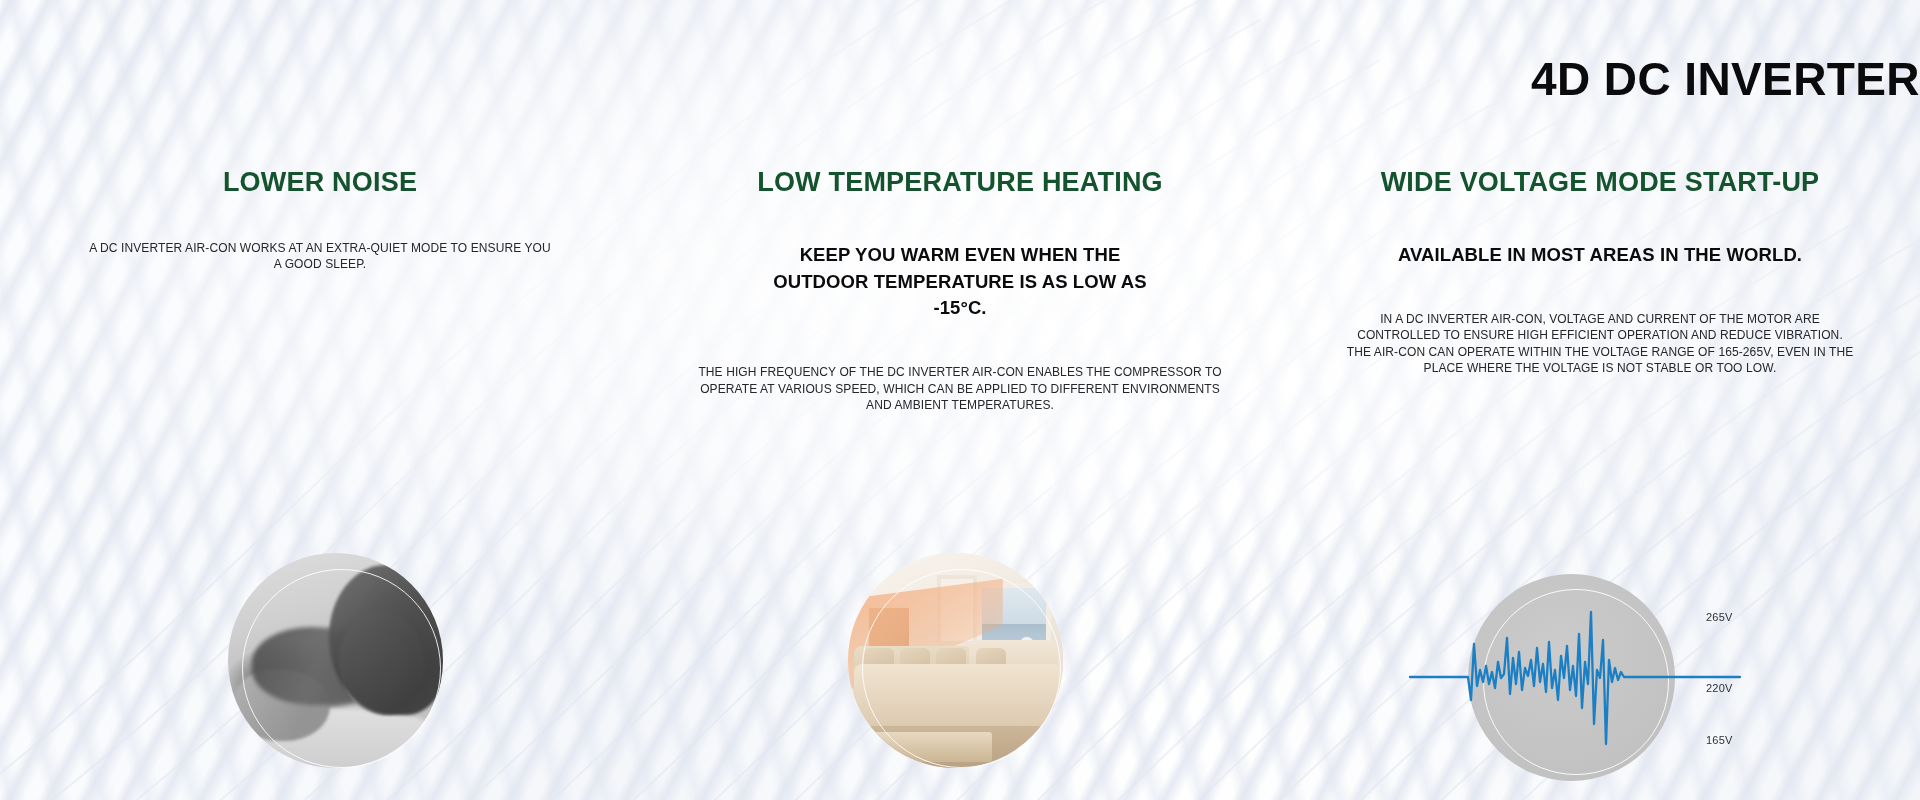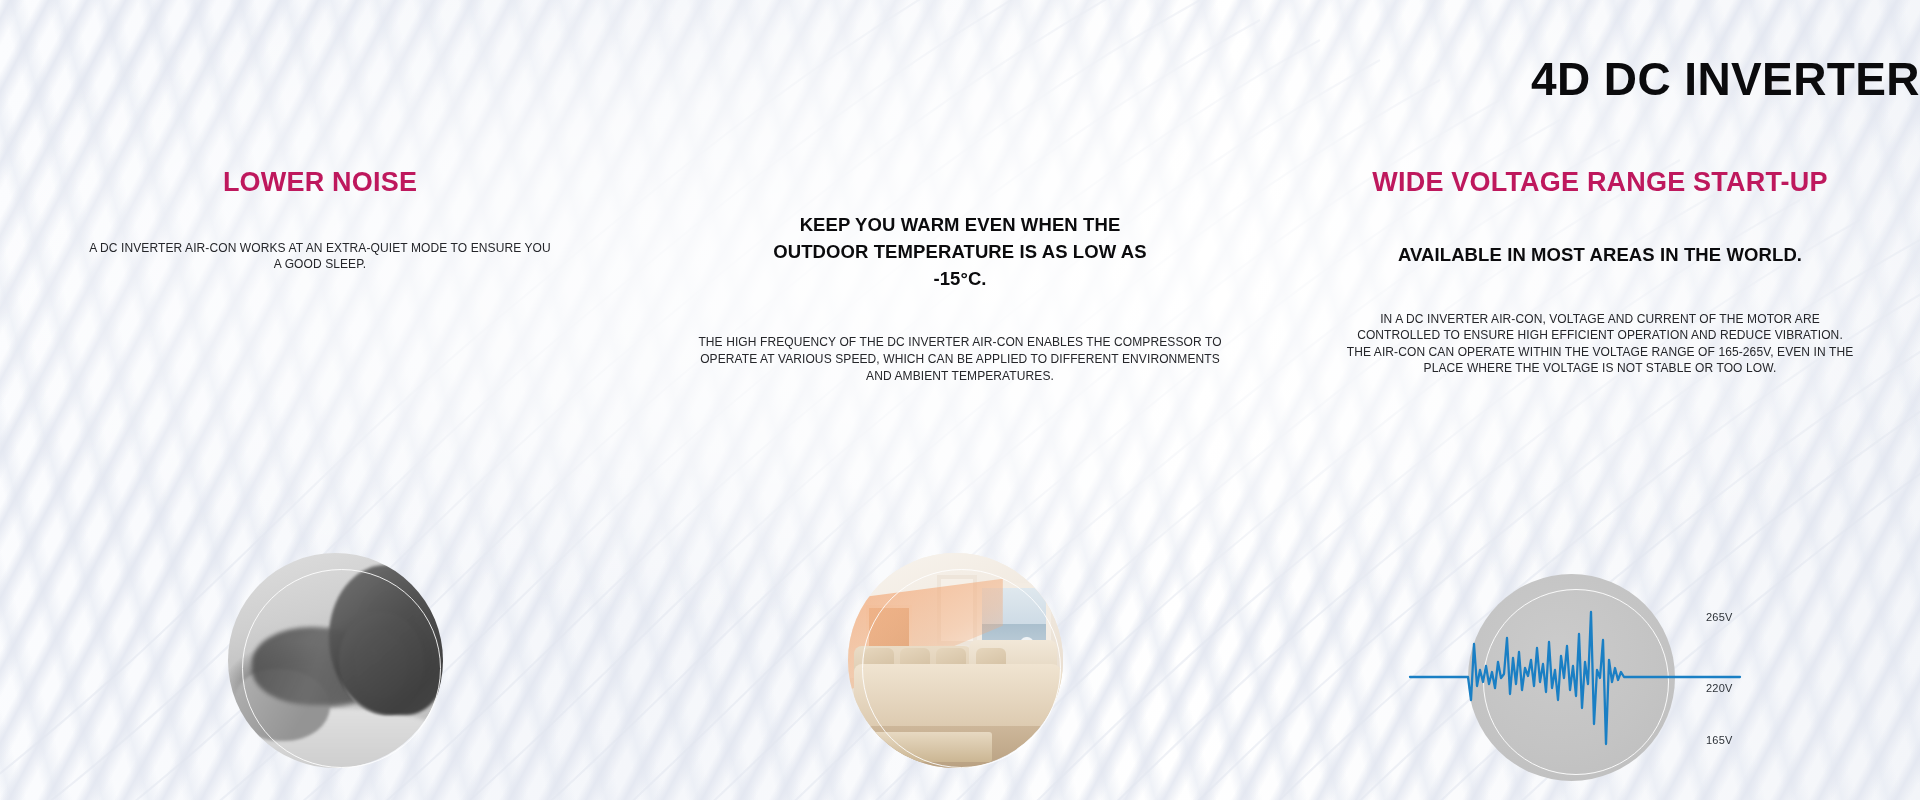--- a/index.html
+++ b/index.html
@@ -79,21 +79,21 @@
     width: 640px;
     display: flex;
     flex-direction: column;
     align-items: center;
   }
 
   .col-heading {
     font-size: 27px;
     font-weight: 700;
     letter-spacing: 0.2px;
-    color: #be185d;
+    color: #14532d;
     text-align: center;
     white-space: nowrap;
     line-height: 1.1;
   }
 
   .col-sub {
     margin-top: 44px;
     font-size: 18.5px;
     font-weight: 700;
     letter-spacing: 0.1px;
@@ -355,26 +355,27 @@
   <h1 class="page-title">4D DC INVERTER</h1>
 
   <div class="columns">
 
     <div class="col col-1">
       <div class="col-heading">LOWER NOISE</div>
       <div class="col-body">A DC INVERTER AIR-CON WORKS AT AN EXTRA-QUIET MODE TO ENSURE YOU A GOOD SLEEP.</div>
     </div>
 
     <div class="col col-2">
+      <div class="col-heading">LOW TEMPERATURE HEATING</div>
       <div class="col-sub">KEEP YOU WARM EVEN WHEN THE OUTDOOR TEMPERATURE IS AS LOW AS -15°C.</div>
       <div class="col-body">THE HIGH FREQUENCY OF THE DC INVERTER AIR-CON ENABLES THE COMPRESSOR TO OPERATE AT VARIOUS SPEED, WHICH CAN BE APPLIED TO DIFFERENT ENVIRONMENTS AND AMBIENT TEMPERATURES.</div>
     </div>
 
     <div class="col col-3">
-      <div class="col-heading">WIDE VOLTAGE RANGE START-UP</div>
+      <div class="col-heading">WIDE VOLTAGE MODE START-UP</div>
       <div class="col-sub">AVAILABLE IN MOST AREAS IN THE WORLD.</div>
       <div class="col-body">IN A DC INVERTER AIR-CON, VOLTAGE AND CURRENT OF THE MOTOR ARE CONTROLLED TO ENSURE HIGH EFFICIENT OPERATION AND REDUCE VIBRATION. THE AIR-CON CAN OPERATE WITHIN THE VOLTAGE RANGE OF 165-265V,  EVEN IN THE PLACE WHERE THE VOLTAGE IS NOT STABLE OR TOO LOW.</div>
     </div>
 
   </div>
 
   <div class="circle-wrap" id="circle-sleep">
     <div class="circle">
       <div class="scene-sleep">
         <div class="pillow"></div>

